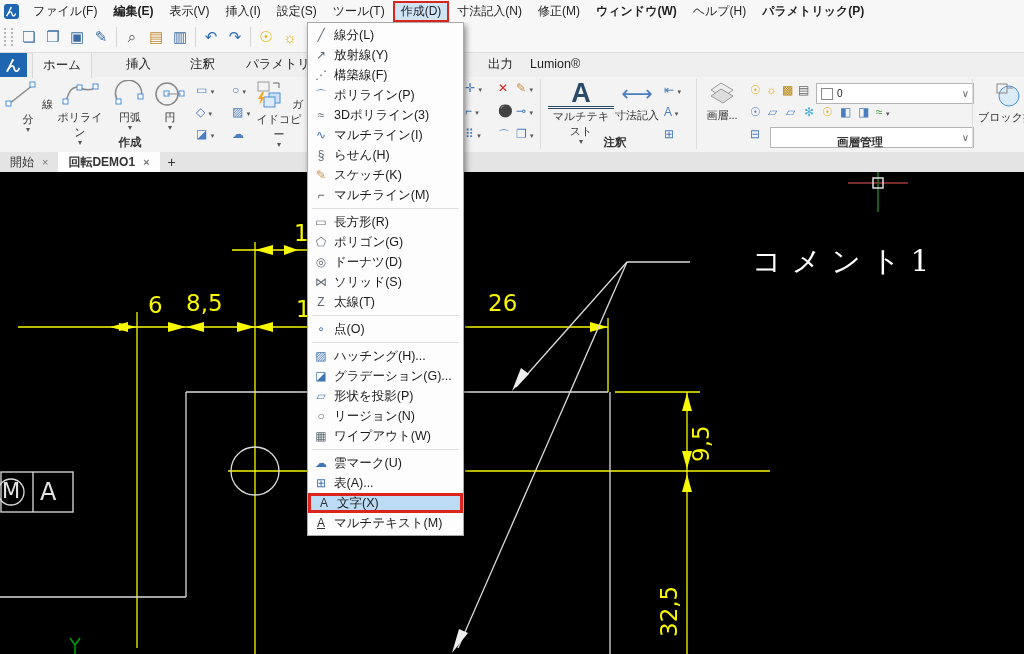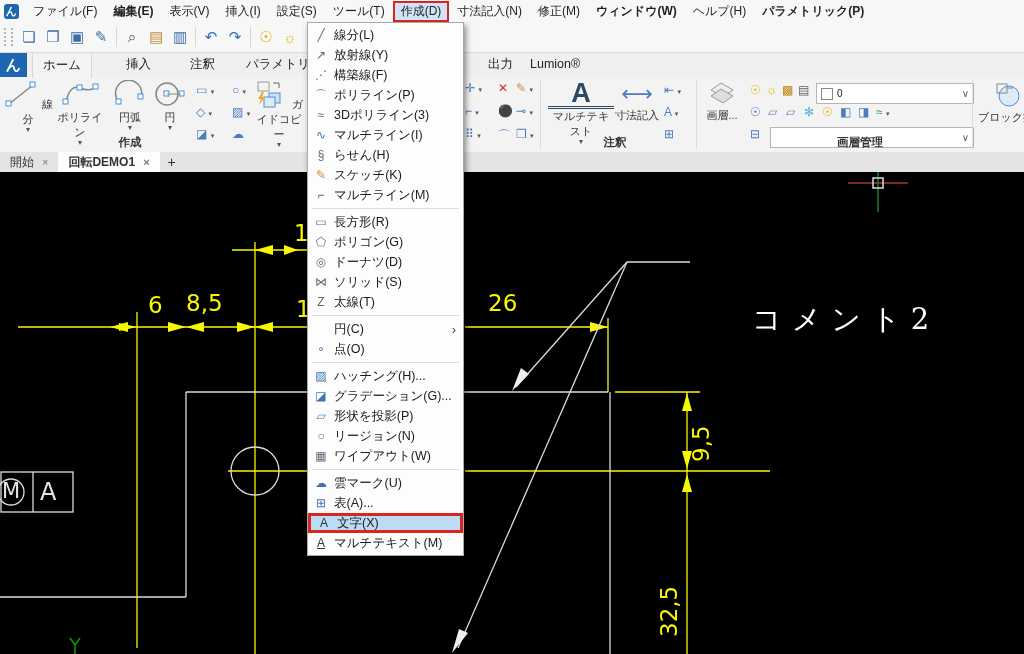--- a/index.html
+++ b/index.html
@@ -386,21 +386,21 @@
       <path d="M70 466 L75 473 L80 466 M75 473 L75 482" stroke="#00a000" stroke-width="1.5" fill="none"></path>
     </svg>
 
     <span class="dim" style="left:148px;top:120px">6</span>
     <span class="dim" style="left:186px;top:118px">8,5</span>
     <span class="dim" style="left:488px;top:118px">26</span>
     <span class="dim" style="left:294px;top:48px">1</span>
     <span class="dim" style="left:296px;top:124px">1</span>
     <span class="dim rot" style="left:688px;top:290px">9,5</span>
     <span class="dim rot" style="left:656px;top:465px">32,5</span>
-    <span class="comment" style="left:752px;top:128px">コメント2</span>
+    <span class="comment" style="left:752px;top:70px">コメント1</span>
     <span class="datum-letter" style="left:2px;top:307px">M</span>
     <span class="datum-letter" style="left:40px;top:306px;font-size:24px">A</span>
   </div>
 
   <div id="dropmenu">
 
       <div class="mi">
         <span class="mi-ic" style="color: rgb(96, 106, 117);">╱</span>
         <span class="mi-label">線分(L)</span>
       </div>
@@ -468,24 +468,20 @@
       </div>
 
       <div class="mi">
         <span class="mi-ic" style="color: rgb(96, 106, 117);">Z</span>
         <span class="mi-label">太線(T)</span>
       </div>
 
       <div class="msep"></div>
 
 
-      <div class="mi has-sub">
-        <span class="mi-ic"></span>
-        <span class="mi-label">円(C)</span>
-      </div>
 
 
 
       <div class="mi">
         <span class="mi-ic" style="color: rgb(63, 116, 179);">∘</span>
         <span class="mi-label">点(O)</span>
       </div>
 
       <div class="msep"></div>
 

